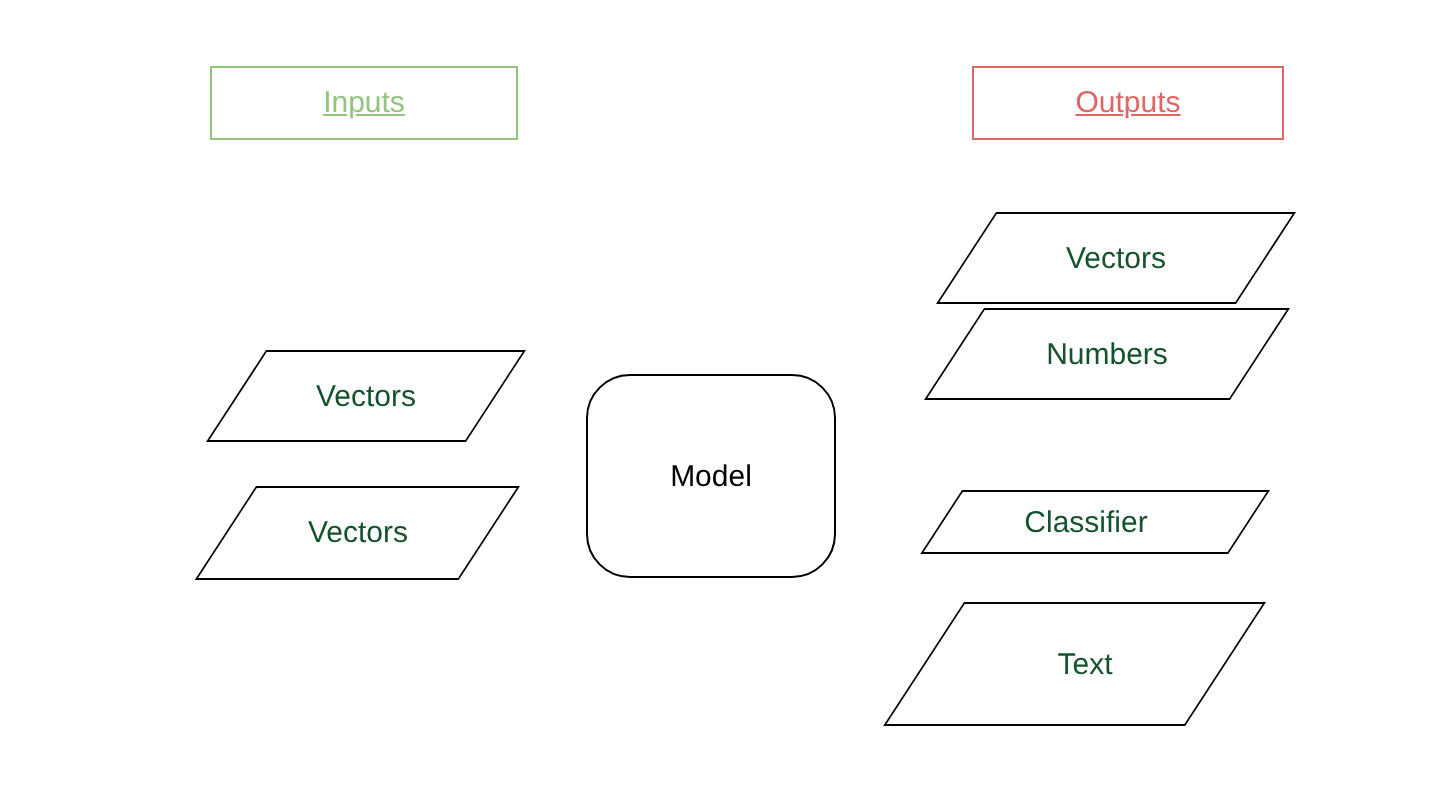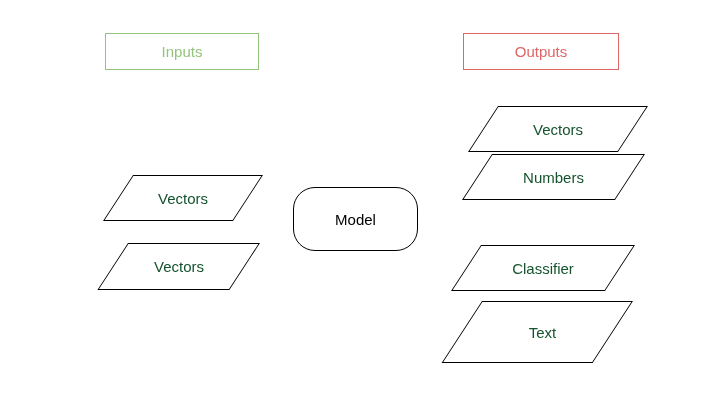--- a/index.html
+++ b/index.html
@@ -17,20 +17,21 @@
   }
   
   .hdr-box {
     position: absolute;
     display: flex;
     align-items: center;
     justify-content: center;
     font-size: 15px;
     background: #ffffff;
     box-sizing: border-box;
+    text-decoration: underline;
   }
   .hdr-green {
     border: 1px solid #93c47d;
     color: #93c47d;
   }
   .hdr-red {
     border: 1px solid #e06666;
     color: #e06666;
   }
   
@@ -57,42 +58,42 @@
     justify-content: center;
     font-size: 15px;
     color: #14532d;
   }
   
   .model-box {
     position: absolute;
     left: 293px;
     top: 187px;
     width: 125px;
-    height: 64px;
+    height: 102px;
     border: 1px solid #000000;
     border-radius: 22px;
     background: #ffffff;
     display: flex;
     align-items: center;
     justify-content: center;
     font-size: 15px;
     color: #000000;
     box-sizing: border-box;
   }
 </style>
 </head>
 <body>
 
 <div class="canvas">
 
   <div class="hdr-box hdr-green" style="left:105px; top:33px; width:154px; height:37px;">
     <span>Inputs</span>
   </div>
 
-  <div class="hdr-box hdr-red" style="left:463px; top:33px; width:156px; height:37px;">
+  <div class="hdr-box hdr-red" style="left:486px; top:33px; width:156px; height:37px;">
     <span>Outputs</span>
   </div>
 
   <div class="pgram" style="left:103px; top:175px; width:160px; height:46px;">
     <div class="pgram-shape"></div>
     <span class="pgram-label">Vectors</span>
   </div>
 
   <div class="pgram" style="left:98px; top:243px; width:162px; height:47px;">
     <div class="pgram-shape"></div>
@@ -106,21 +107,21 @@
   <div class="pgram" style="left:468px; top:106px; width:180px; height:46px;">
     <div class="pgram-shape"></div>
     <span class="pgram-label">Vectors</span>
   </div>
 
   <div class="pgram" style="left:462px; top:154px; width:183px; height:46px;">
     <div class="pgram-shape"></div>
     <span class="pgram-label">Numbers</span>
   </div>
 
-  <div class="pgram" style="left:451px; top:245px; width:184px; height:46px;text-decoration:underline;">
+  <div class="pgram" style="left:451px; top:245px; width:184px; height:32px;text-decoration:underline;">
     <div class="pgram-shape"></div>
     <span class="pgram-label">Classifier</span>
   </div>
 
   <div class="pgram" style="left:452px; top:301px; width:181px; height:62px;">
     <div class="pgram-shape"></div>
     <span class="pgram-label">Text</span>
   </div>
 
 </div>

